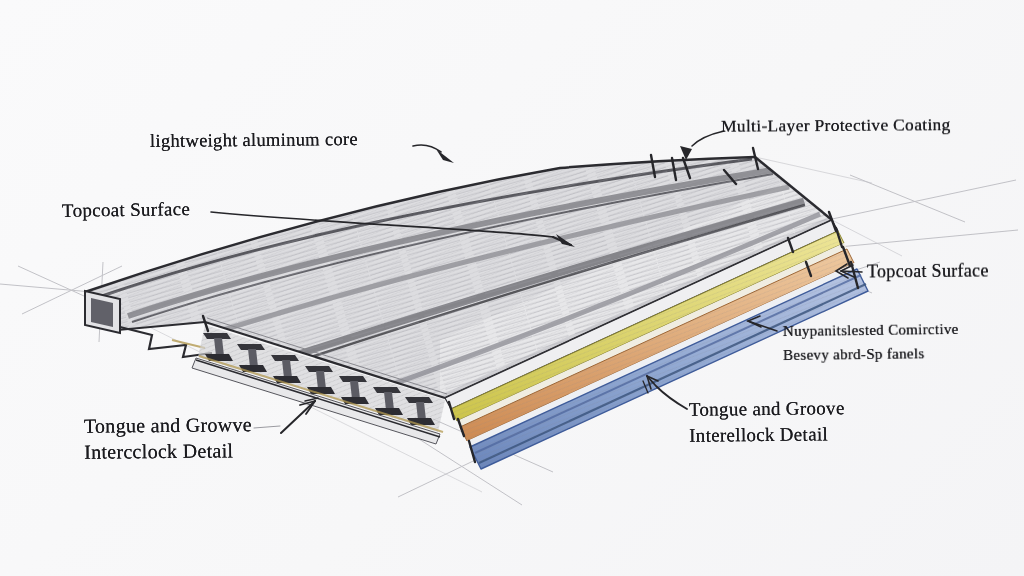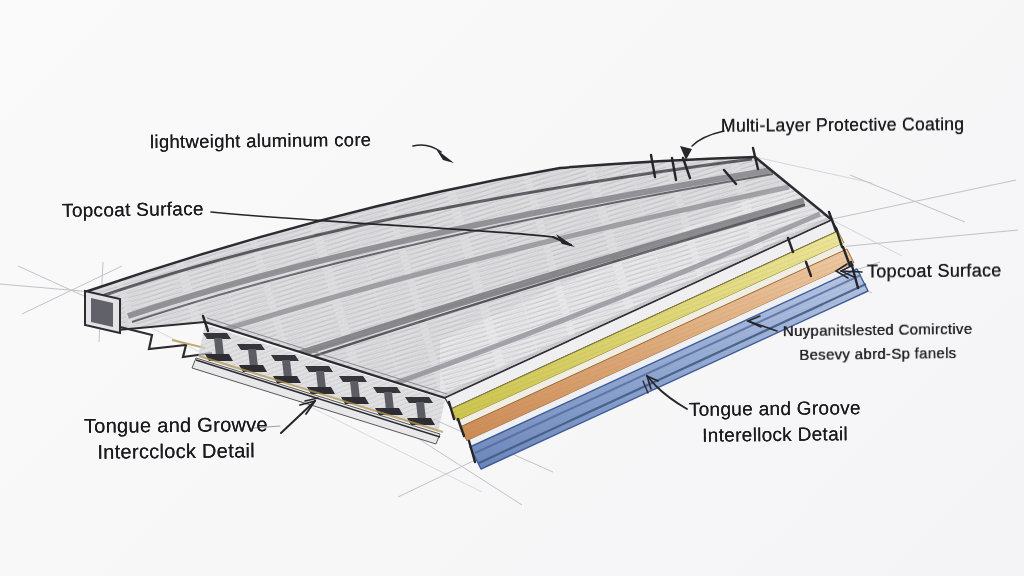--- a/index.html
+++ b/index.html
@@ -1,20 +1,19 @@
 <!DOCTYPE html>
 <html><head>
 <meta charset="utf-8">
 <style>
   html,body{margin:0;padding:0;background:#e9e9ec;}
   #stage{
     position:relative;width:1024px;height:576px;overflow:hidden;
     background:linear-gradient(135deg,#fafafb 0%,#f7f7f8 55%,#f4f4f6 100%);
-    font-family:Liberation Sans, sans-serif;
-    text-align:center;
+    font-family:Liberation Serif, serif;
   }
   #sketch{position:absolute;left:0;top:0;}
   .lbl{
     position:absolute;color:#1b1b1f;letter-spacing:.3px;white-space:nowrap;
     text-shadow:0 0 .4px #1b1b1f;
   }
   .lbl .l2{display:block;}
   #lbl-core{left:150px;top:130px;font-size:18.5px;transform:rotate(-.6deg);}
   #lbl-topcoat-left{left:62px;top:199px;font-size:19px;transform:rotate(-.8deg);}
   #lbl-multilayer{left:721px;top:115px;font-size:17.5px;transform:rotate(-.4deg);}

